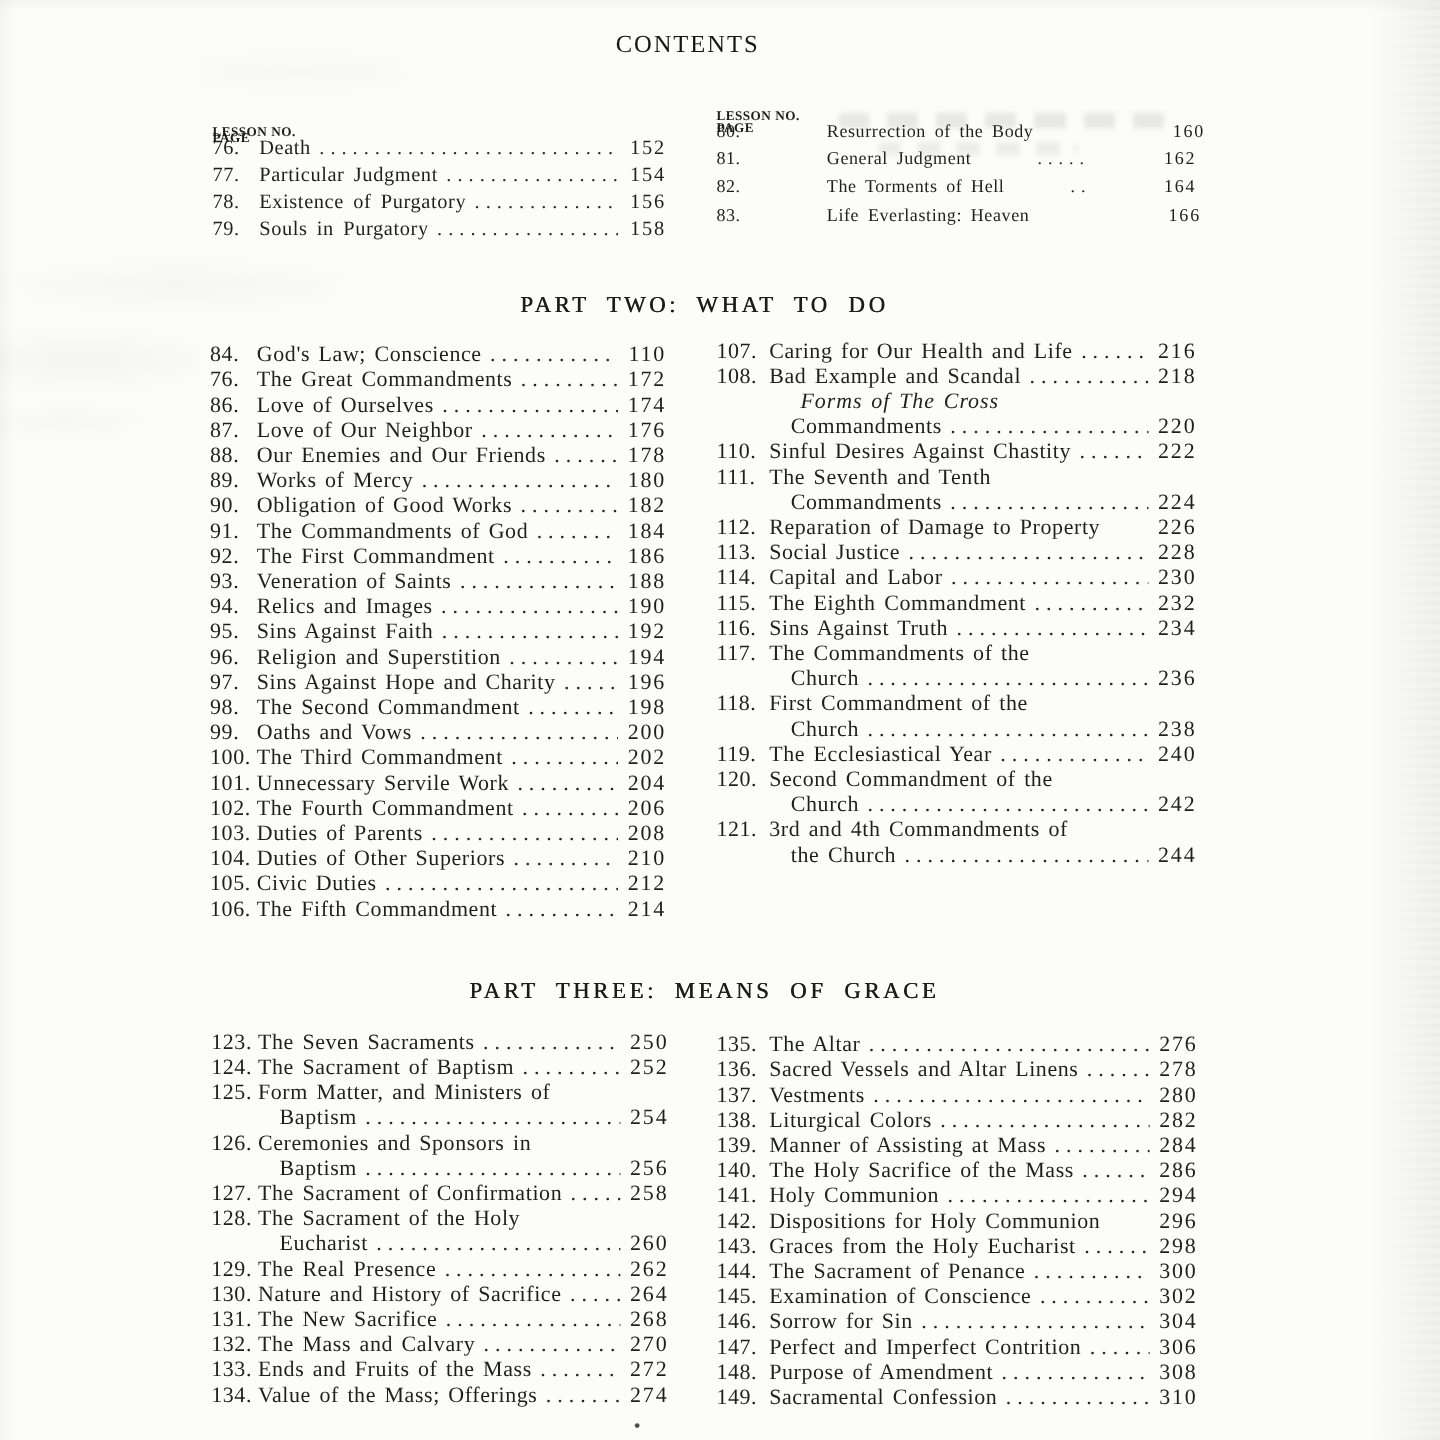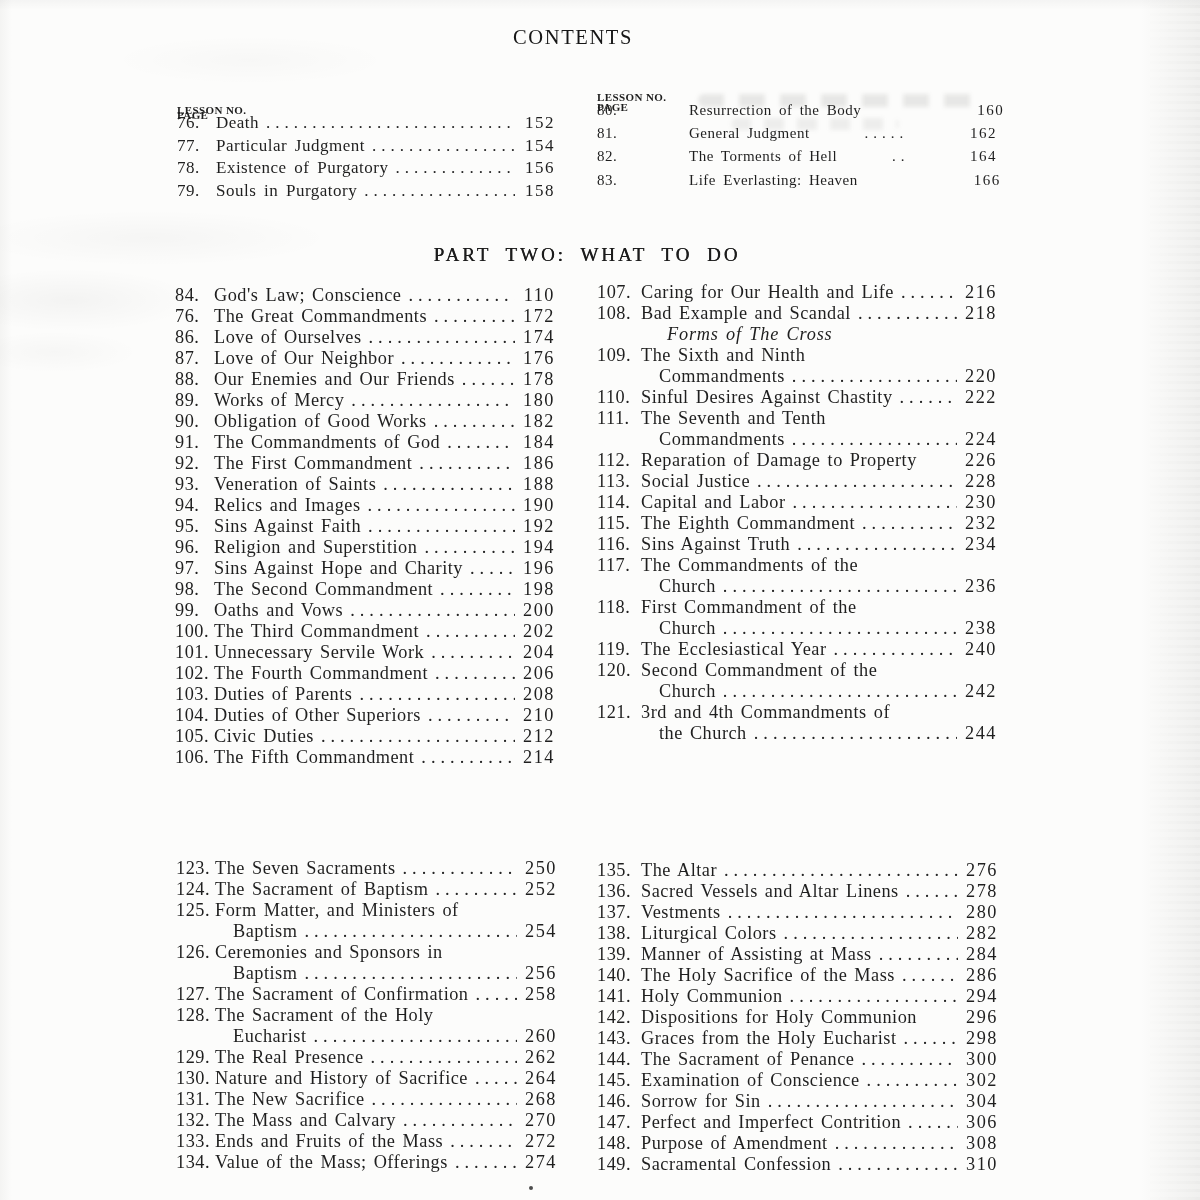--- a/index.html
+++ b/index.html
@@ -302,26 +302,20 @@
         <span class="title">Bad Example and Scandal</span>
         <span class="dots" aria-hidden="true">..........................................................................................</span>
         <span class="pg">218</span>
       </div>
       <div class="row ital">
         <span class="num"></span>
         <span class="title">Forms of The Cross</span>
         <span class="dots" aria-hidden="true"></span>
         <span class="pg"></span>
       </div>
-      <div class="row">
-        <span class="num">109.</span>
-        <span class="title">The Sixth and Ninth</span>
-        <span class="dots" aria-hidden="true"></span>
-        <span class="pg"></span>
-      </div>
       <div class="row cont">
         <span class="num"></span>
         <span class="title">Commandments</span>
         <span class="dots" aria-hidden="true">..........................................................................................</span>
         <span class="pg">220</span>
       </div>
       <div class="row">
         <span class="num">110.</span>
         <span class="title">Sinful Desires Against Chastity</span>
         <span class="dots" aria-hidden="true">..........................................................................................</span>
@@ -418,20 +412,21 @@
         <span class="pg"></span>
       </div>
       <div class="row cont">
         <span class="num"></span>
         <span class="title">the Church</span>
         <span class="dots" aria-hidden="true">..........................................................................................</span>
         <span class="pg">244</span>
       </div>
     </div>
 
+  <div class="part-heading h3">PART THREE: MEANS OF GRACE</div>
   <div class="rows c3l">
       <div class="row">
         <span class="num">123.</span>
         <span class="title">The Seven Sacraments</span>
         <span class="dots" aria-hidden="true">..........................................................................................</span>
         <span class="pg">250</span>
       </div>
       <div class="row">
         <span class="num">124.</span>
         <span class="title">The Sacrament of Baptism</span>

